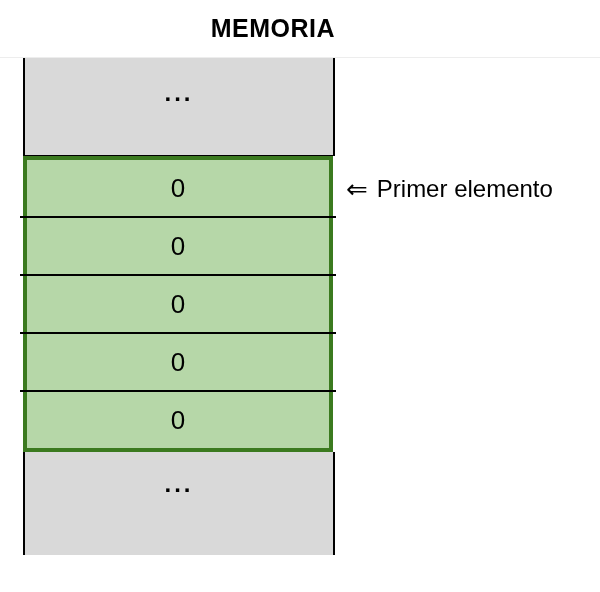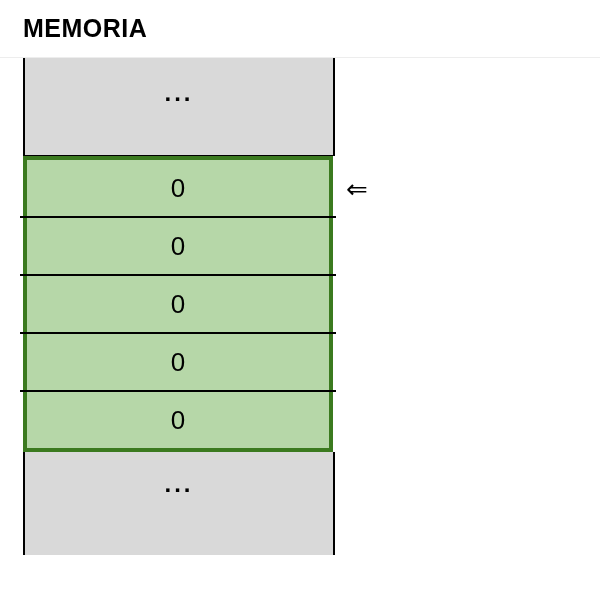--- a/index.html
+++ b/index.html
@@ -13,21 +13,21 @@
     width: 600px;
     height: 592px;
     background: #ffffff;
     overflow: hidden;
   }
   .diagram-title {
     position: absolute;
     left: 23px;
     top: 14px;
     width: 312px;
-    text-align: left;
+    text-align: right;
     font-size: 25px;
     font-weight: bold;
     color: #000000;
     line-height: 28px;
     letter-spacing: 0.5px;
   }
   .faint-line {
     position: absolute;
     left: 0;
     top: 57px;
@@ -148,15 +148,16 @@
     </div>
 
     <div class="gray-section gray-bottom">
       <span class="ellipsis">...</span>
     </div>
 
   </div>
 
   <div class="annotation">
     <span class="arrow-glyph">⇐</span>
+    <span>Primer elemento</span>
   </div>
 
 </div>
 
 </body></html>

